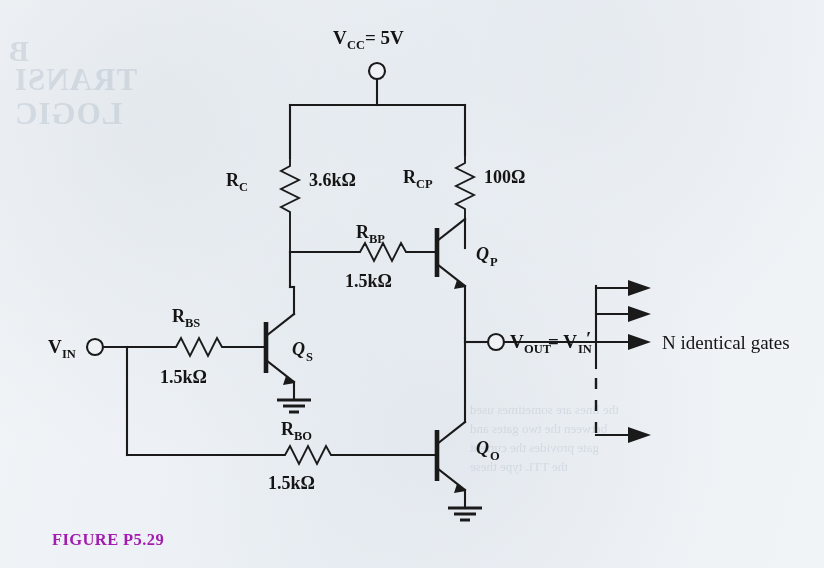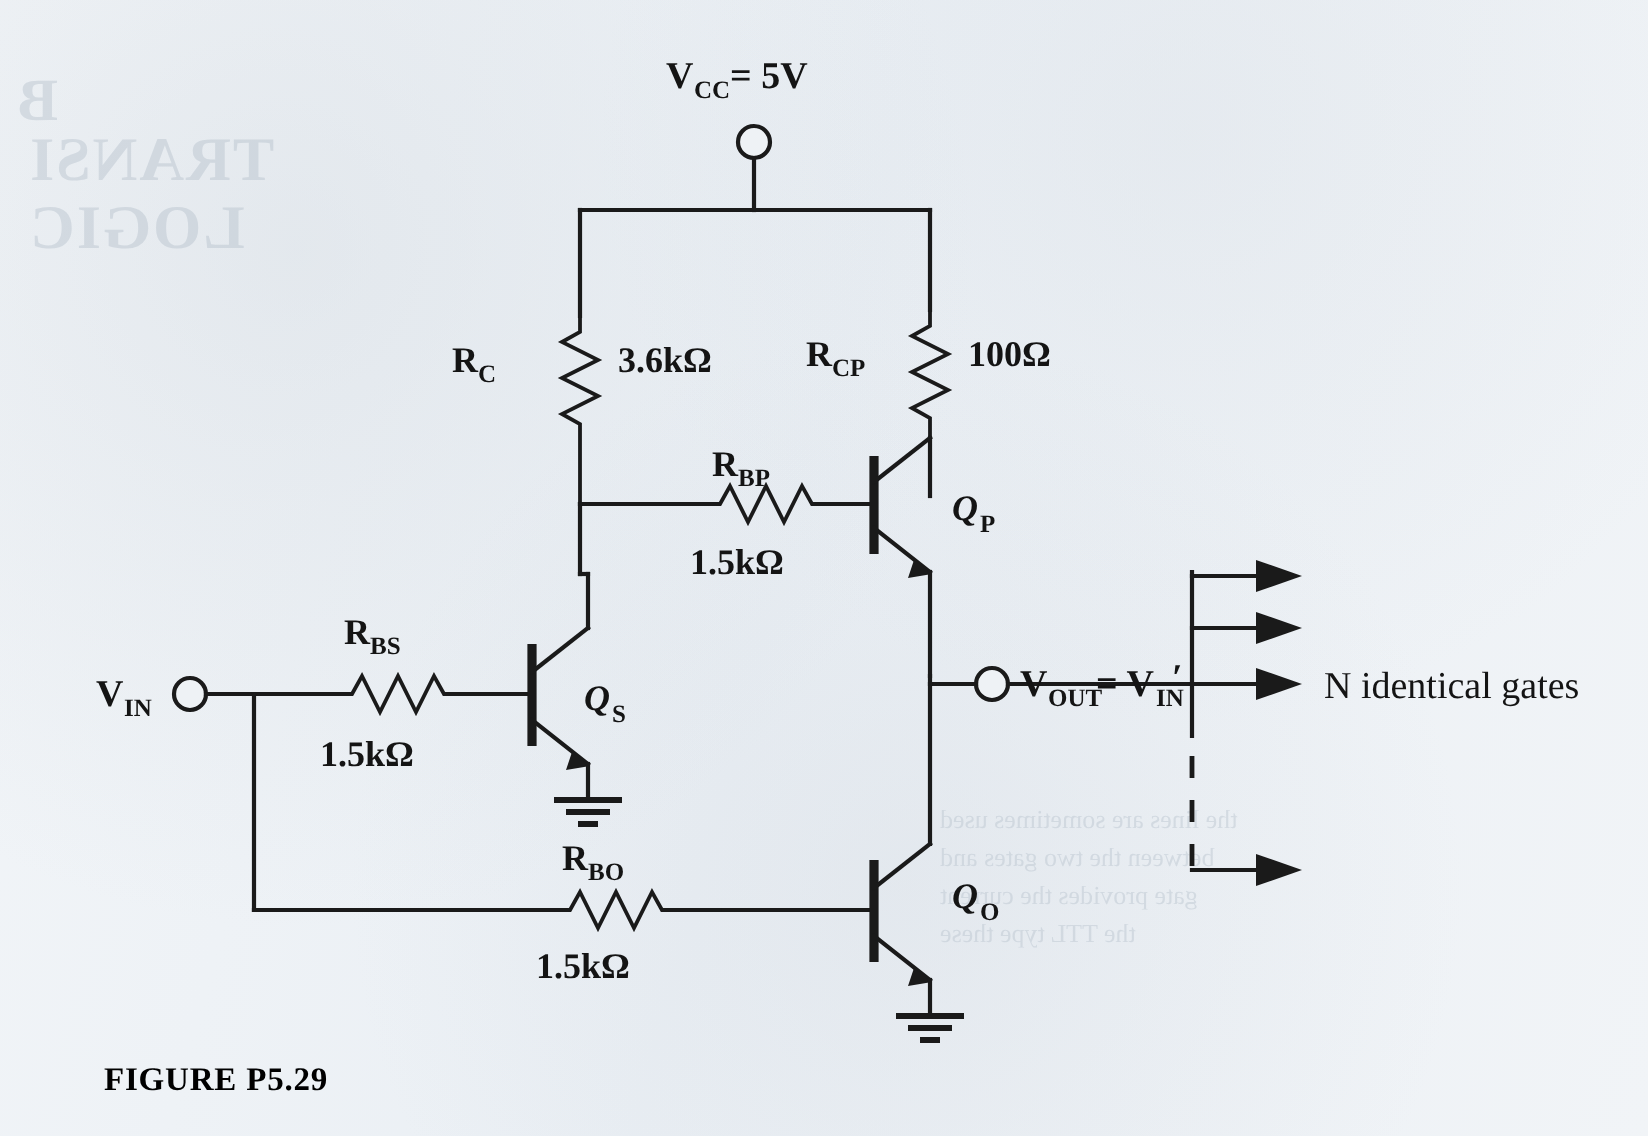--- a/index.html
+++ b/index.html
@@ -75,21 +75,21 @@
   .lbl-dev  { font-size: 18px; font-weight: bold; font-style: italic; }
   .lbl-note { font-size: 19px; font-weight: normal; }
   .caption {
     position: absolute;
     left: 52px;
     top: 530px;
     font-family: "Liberation Serif", serif;
     font-size: 16.5px;
     font-weight: bold;
     letter-spacing: 0.4px;
-    color: #000000;
+    color: #a21caf;
   }
   .wire   { stroke: #1a1a1a; stroke-width: 2.1; fill: none; stroke-linecap: square; }
   .wire-thin { stroke: #1a1a1a; stroke-width: 1.9; fill: none; }
   .dashed { stroke: #1a1a1a; stroke-width: 2.4; fill: none; stroke-dasharray: 11 11; }
   .term   { stroke: #1a1a1a; stroke-width: 2.1; fill: #eef2f5; }
   .bar    { stroke: #1a1a1a; stroke-width: 4.6; fill: none; stroke-linecap: butt; }
   .gnd    { stroke: #1a1a1a; stroke-width: 3.0; fill: none; stroke-linecap: butt; }
   .arrowhead { fill: #1a1a1a; }
 </style>
 </head>

